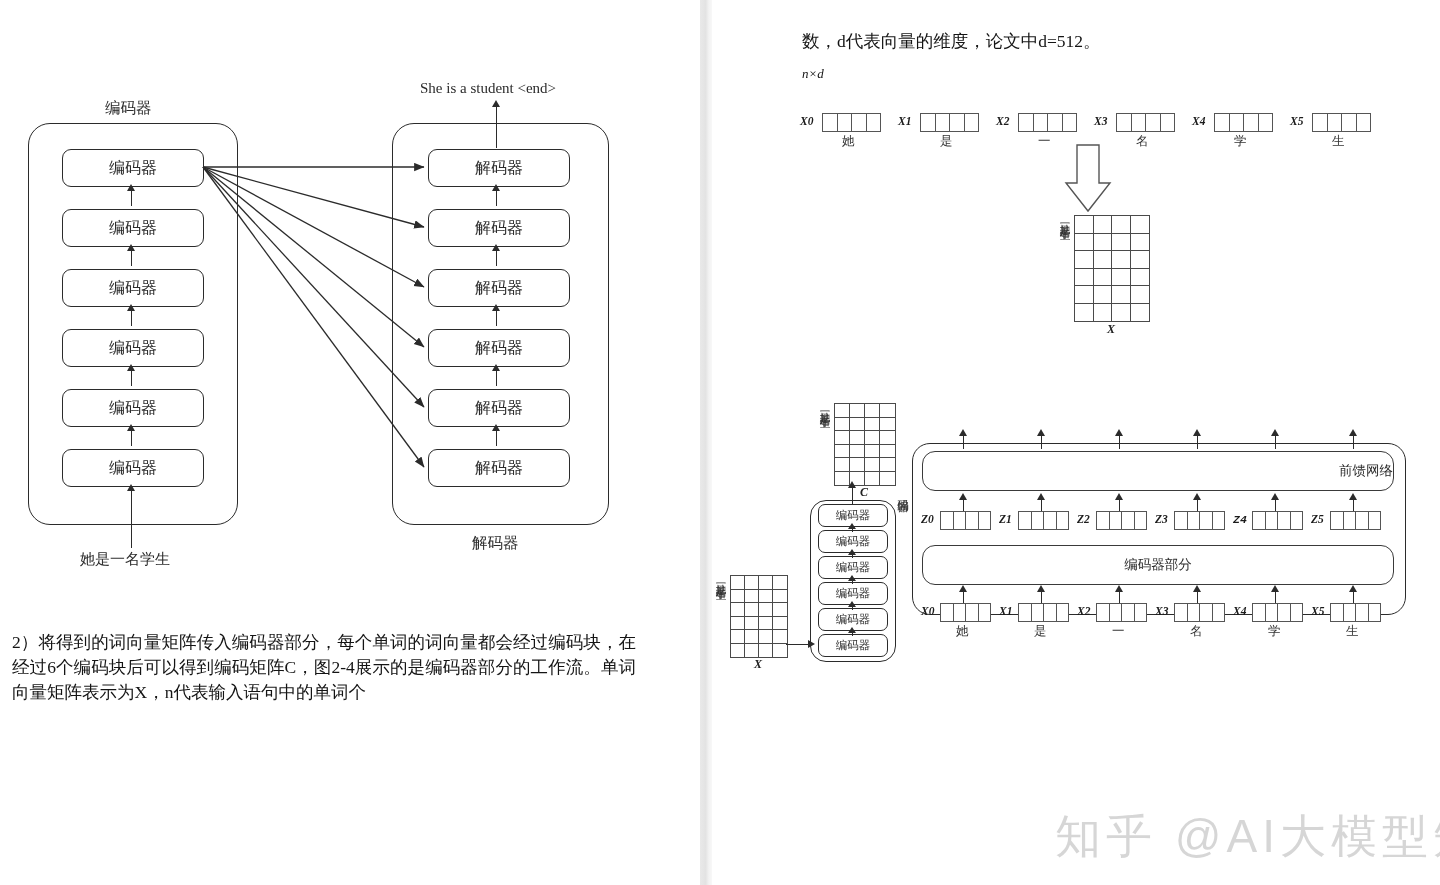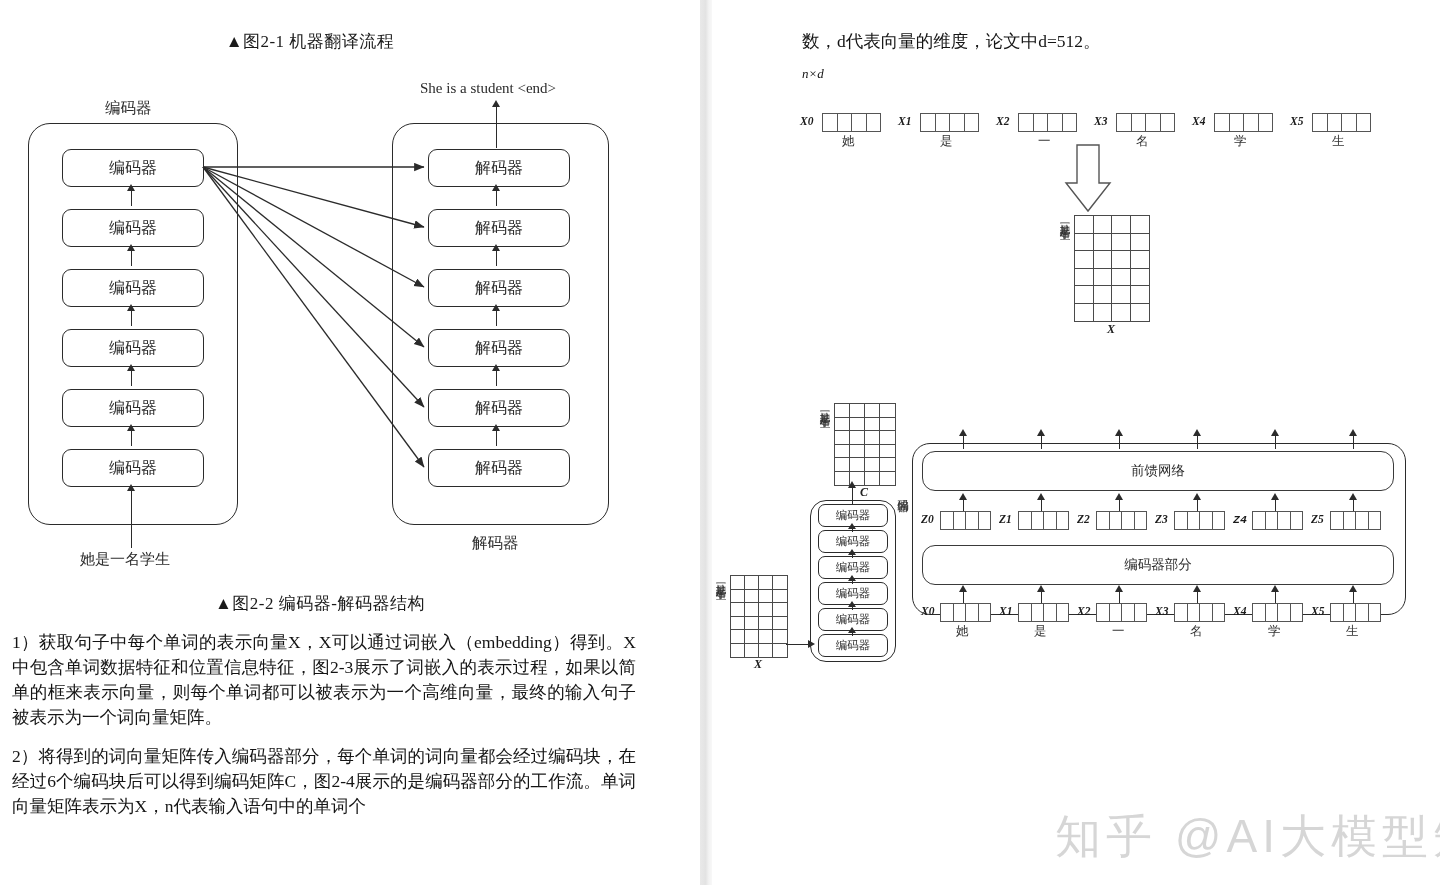--- a/index.html
+++ b/index.html
@@ -55,21 +55,20 @@
       display:flex;align-items:center;justify-content:center;font-size:13.5px;color:#2b2b2b;}
 
   .watermark{position:absolute;color:rgba(120,120,120,.30);font-size:46px;
      font-family:"Liberation Sans",sans-serif;letter-spacing:5px;white-space:nowrap;}
 </style>
 </head>
 <body>
 
 <div class="page" id="left-page">
 
-  <div class="fig-cap abs" style="left:0;top:30px;width:620px;">▲图2-1 机器翻译流程</div>
 
   <div class="abs" id="fig22" style="left:0;top:70px;width:700px;height:490px;">
 
     <div class="lbl" style="left:420px;top:10px;font-size:15px;">She is a student &lt;end&gt;</div>
 
     <div class="vline" style="left:496px;top:34px;height:44px;"></div>
     <div class="arrow-up" style="left:491.5px;top:30px;"></div>
 
     <div class="lbl" style="left:105px;top:28px;">编码器</div>
 
@@ -154,24 +153,22 @@
         <line x1="203" y1="97" x2="424" y2="97"></line>
         <line x1="203" y1="97" x2="424" y2="157"></line>
         <line x1="203" y1="97" x2="424" y2="217"></line>
         <line x1="203" y1="97" x2="424" y2="277"></line>
         <line x1="203" y1="97" x2="424" y2="337"></line>
         <line x1="203" y1="97" x2="424" y2="397"></line>
       </g>
     </svg>
   </div>
 
-  <div class="fig-cap abs" style="left:0;top:592px;width:640px;">▲图2-2 编码器-解码器结构</div>
 
   <div class="body-text abs" style="left:12px;top:630px;width:624px;">
-    <p class="tight">1）获取句子中每个单词的表示向量X，X可以通过词嵌入（embedding）得到。X中包含单词数据特征和位置信息特征，图2-3展示了词嵌入的表示过程，如果以简单的框来表示向量，则每个单词都可以被表示为一个高维向量，最终的输入句子被表示为一个词向量矩阵。</p>
     <p class="tight">2）将得到的词向量矩阵传入编码器部分，每个单词的词向量都会经过编码块，在经过6个编码块后可以得到编码矩阵C，图2-4展示的是编码器部分的工作流。单词向量矩阵表示为X，n代表输入语句中的单词个</p>
   </div>
 </div>
 
 <div class="gutter"></div>
 
 <div class="page" id="right-page">
 
   <div class="body-text abs" style="left:90px;top:28px;width:620px;">数，d代表向量的维度，论文中d=512。</div>
 
@@ -365,21 +362,21 @@
     <div class="vline" style="left:140px;top:100px;height:20px;"></div>
       <div class="arrow-up" style="left:135.5px;top:96px;"></div>
 
     <div class="hline" style="left:74px;top:259px;width:26px;"></div>
     <div class="abs" style="left:96px;top:254.5px;width:0;height:0;border-top:4.5px solid transparent;border-bottom:4.5px solid transparent;border-left:7px solid #2b2b2b;"></div>
 
     <div class="abs" style="left:183px;top:105px;font-size:11.5px;writing-mode:vertical-rl;text-orientation:upright;color:#333;letter-spacing:1px;">编码器</div>
 
     <div class="outer" style="left:200px;top:58px;width:492px;height:170px;border-radius:18px;"></div>
 
-    <div class="wide-box" style="left:210px;top:66px;width:470px;height:38px;">
+    <div class="wide-box" style="left:210px;top:66px;width:470px;height:38px;justify-content:flex-end;">
       <span>前馈网络</span>
     </div>
     <div class="wide-box" style="left:210px;top:160px;width:470px;height:38px;">
       <span>编码器部分</span>
     </div>
 
     <div id="zrow">
         <div class="tok" style="left: 209px; top: 128px;">Z0</div>
         <div class="cells" style="left: 228px; top: 126px;">
           <span style="width: 11.5px;"></span>

